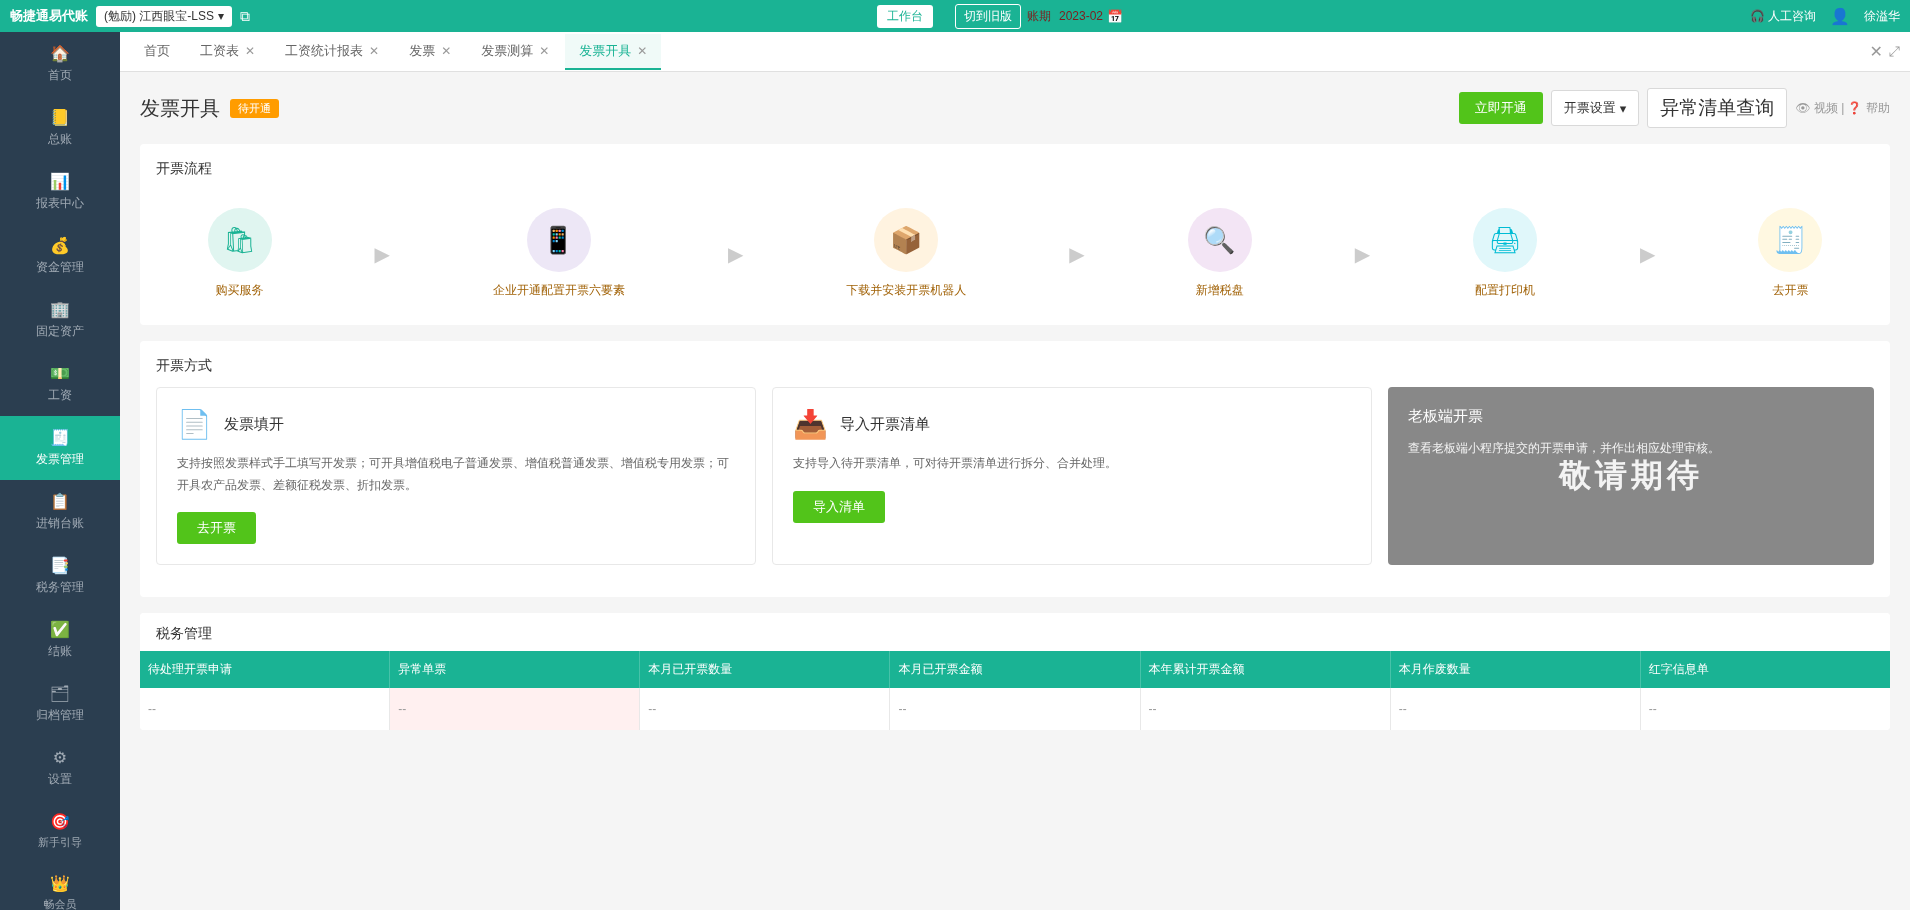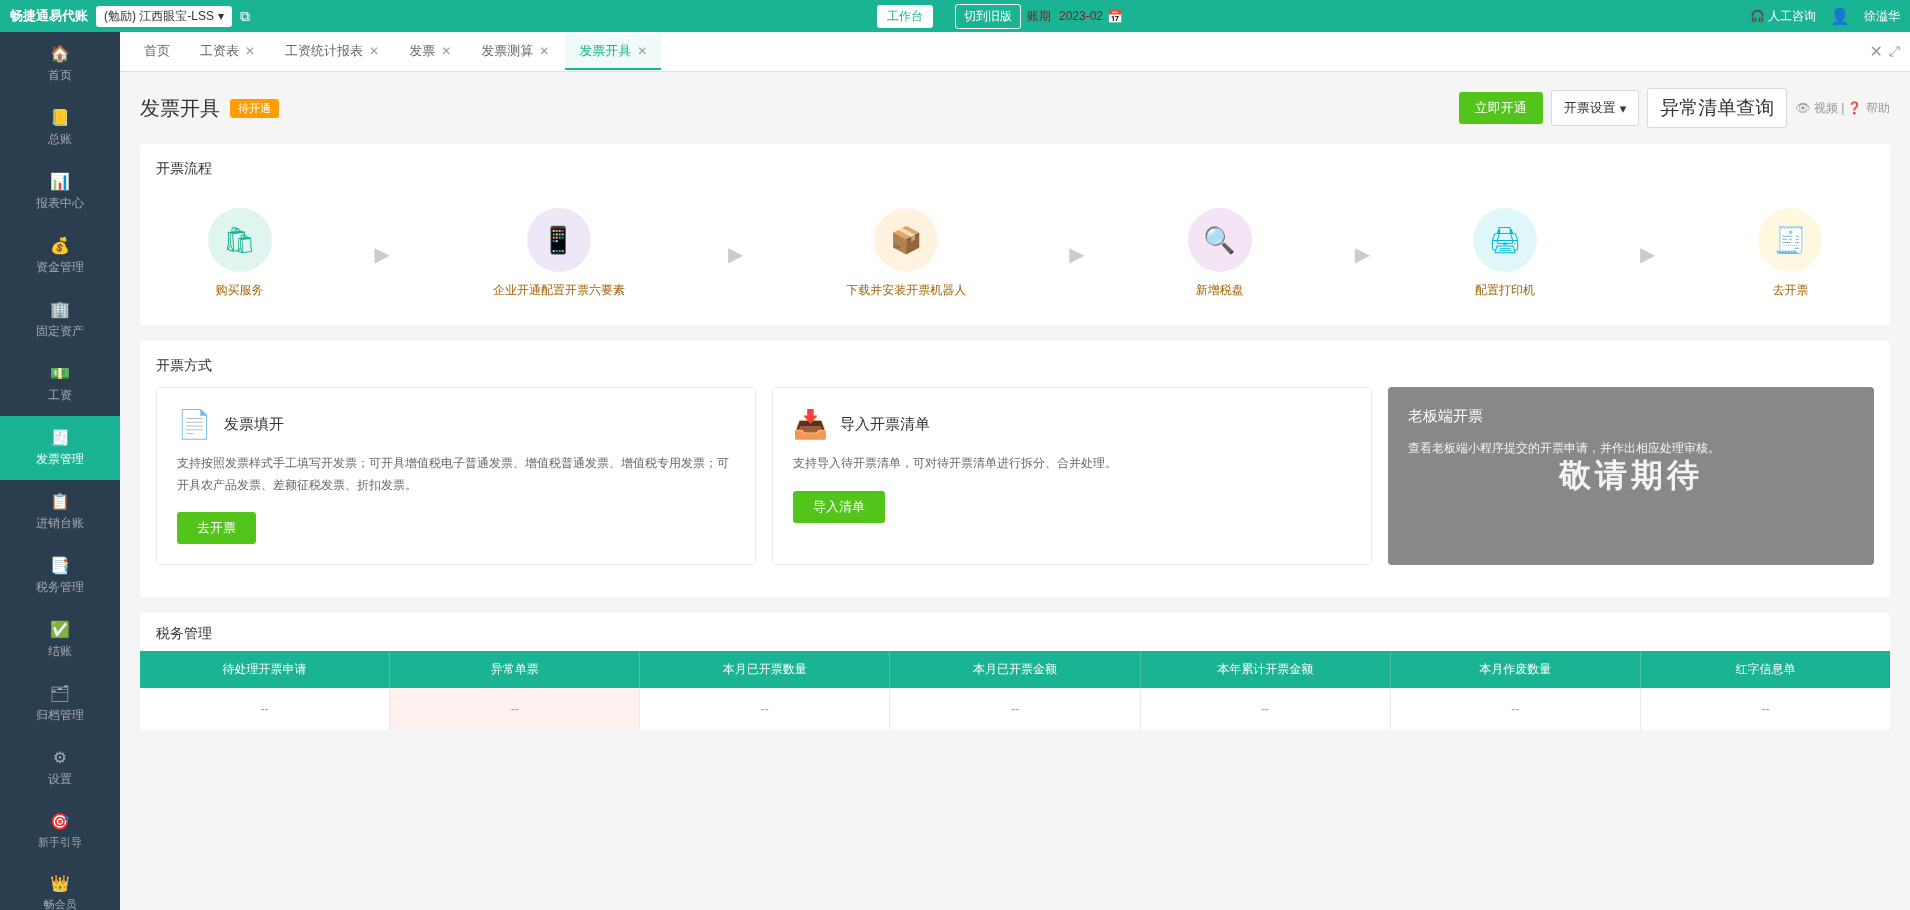--- a/index.html
+++ b/index.html
@@ -105,21 +105,21 @@
       position: absolute; top: 50%; left: 50%; transform: translate(-50%, -50%);
       font-size: 32px; font-weight: bold; color: white; opacity: 0.9; letter-spacing: 4px;
     }
 
     
     .summary-section { background: white; border-radius: 4px; overflow: hidden; }
     .summary-table-header {
       display: flex; background: #1ab394; color: white; font-size: 12px;
     }
     .summary-table-header .col, .summary-table-body .col {
-      flex: 1; padding: 10px 8px; text-align: center; border-right: 1px solid rgba(255,255,255,0.2);
+      flex: 1; padding: 10px 8px; border-right: 1px solid rgba(255,255,255,0.2);
     }
     .summary-table-header .col:last-child, .summary-table-body .col:last-child { border-right: none; }
     .summary-table-body { display: flex; background: white; font-size: 12px; }
     .summary-table-body .col { color: #999; border-right: 1px solid #e8e8e8; padding: 14px 8px; }
     .summary-table-body .col-pink { background: #fff0f0; }
 
     
     .bottom-bar {
       height: 32px; background: white; border-top: 1px solid #e0e0e0;
       display: flex; align-items: center; justify-content: space-between; padding: 0 16px;

